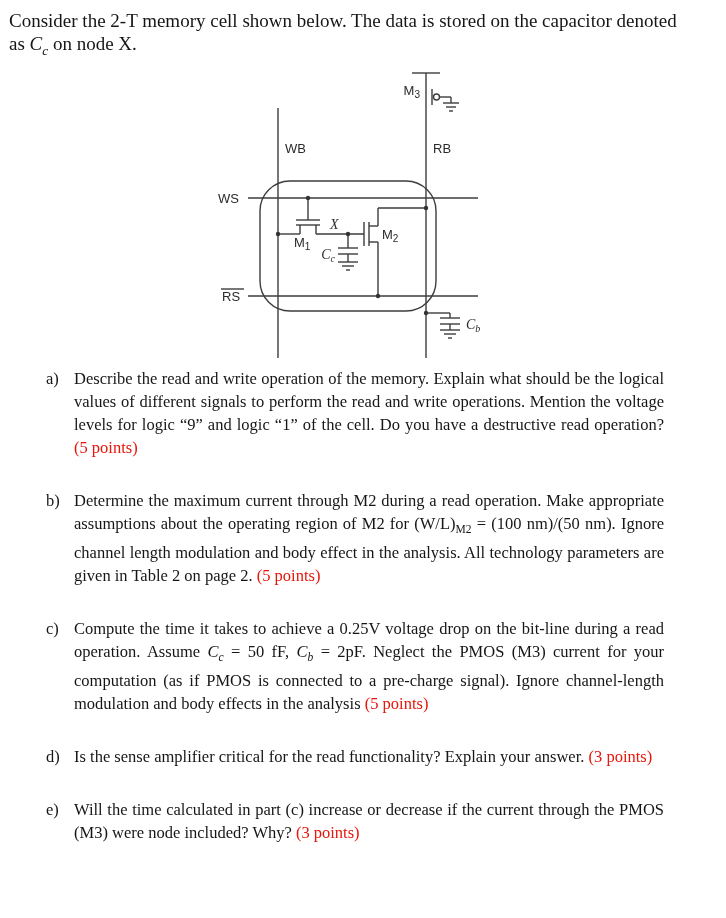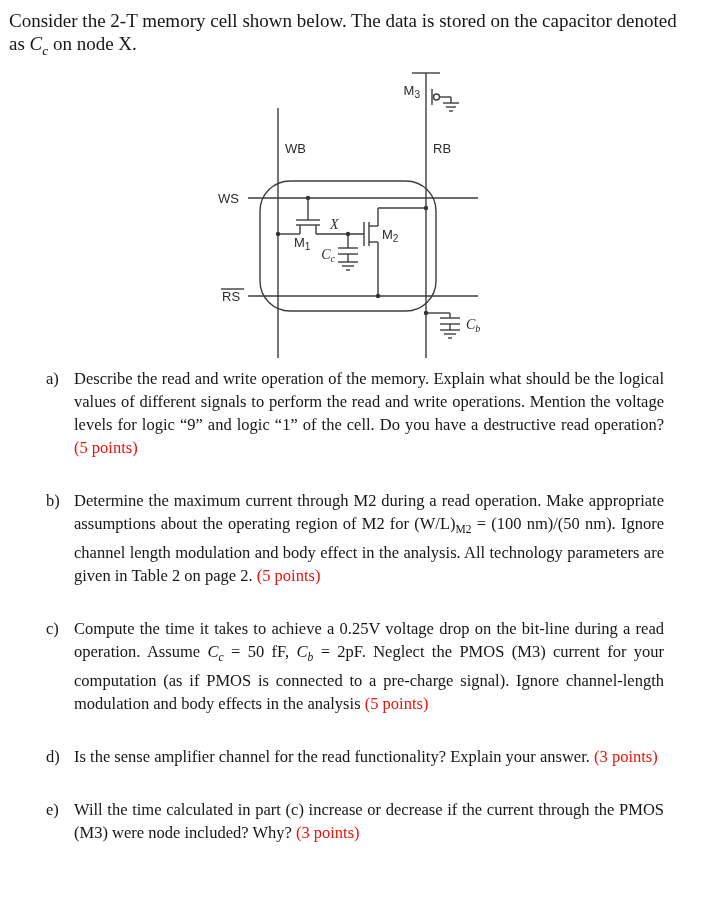--- a/index.html
+++ b/index.html
@@ -143,21 +143,21 @@
     <div class="question">
       <div class="q-label">b)</div>
       <div class="q-text"><span>Determine the maximum current through M2 during a read operation. Make appropriate assumptions about the operating region of M2 for (W/L)</span><span class="s-sub">M2</span><span> = (100 nm)/(50 nm). Ignore channel length modulation and body effect in the analysis. All technology parameters are given in Table 2 on page 2. </span><span class="s-red" style="color: rgb(232, 21, 11);">(5 points)</span></div>
     </div>
     <div class="question">
       <div class="q-label">c)</div>
       <div class="q-text"><span>Compute the time it takes to achieve a 0.25V voltage drop on the bit-line during a read operation. Assume </span><span class="s-i">C</span><span class="s-i s-sub">c</span><span> = 50 fF, </span><span class="s-i">C</span><span class="s-i s-sub">b</span><span> = 2pF. Neglect the PMOS (M3) current for your computation (as if PMOS is connected to a pre-charge signal). Ignore channel-length modulation and body effects in the analysis </span><span class="s-red" style="color: rgb(232, 21, 11);">(5 points)</span></div>
     </div>
     <div class="question">
       <div class="q-label">d)</div>
-      <div class="q-text"><span>Is the sense amplifier channel for the read functionality? Explain your answer. </span><span class="s-red" style="color: rgb(232, 21, 11);">(3 points)</span></div>
+      <div class="q-text"><span>Is the sense amplifier critical for the read functionality? Explain your answer. </span><span class="s-red" style="color: rgb(232, 21, 11);">(3 points)</span></div>
     </div>
     <div class="question">
       <div class="q-label">e)</div>
       <div class="q-text"><span>Will the time calculated in part (c) increase or decrease if the current through the PMOS (M3) were node included? Why? </span><span class="s-red" style="color: rgb(232, 21, 11);">(3 points)</span></div>
     </div>
   </div>
 
 </div>
 
 </body></html>

